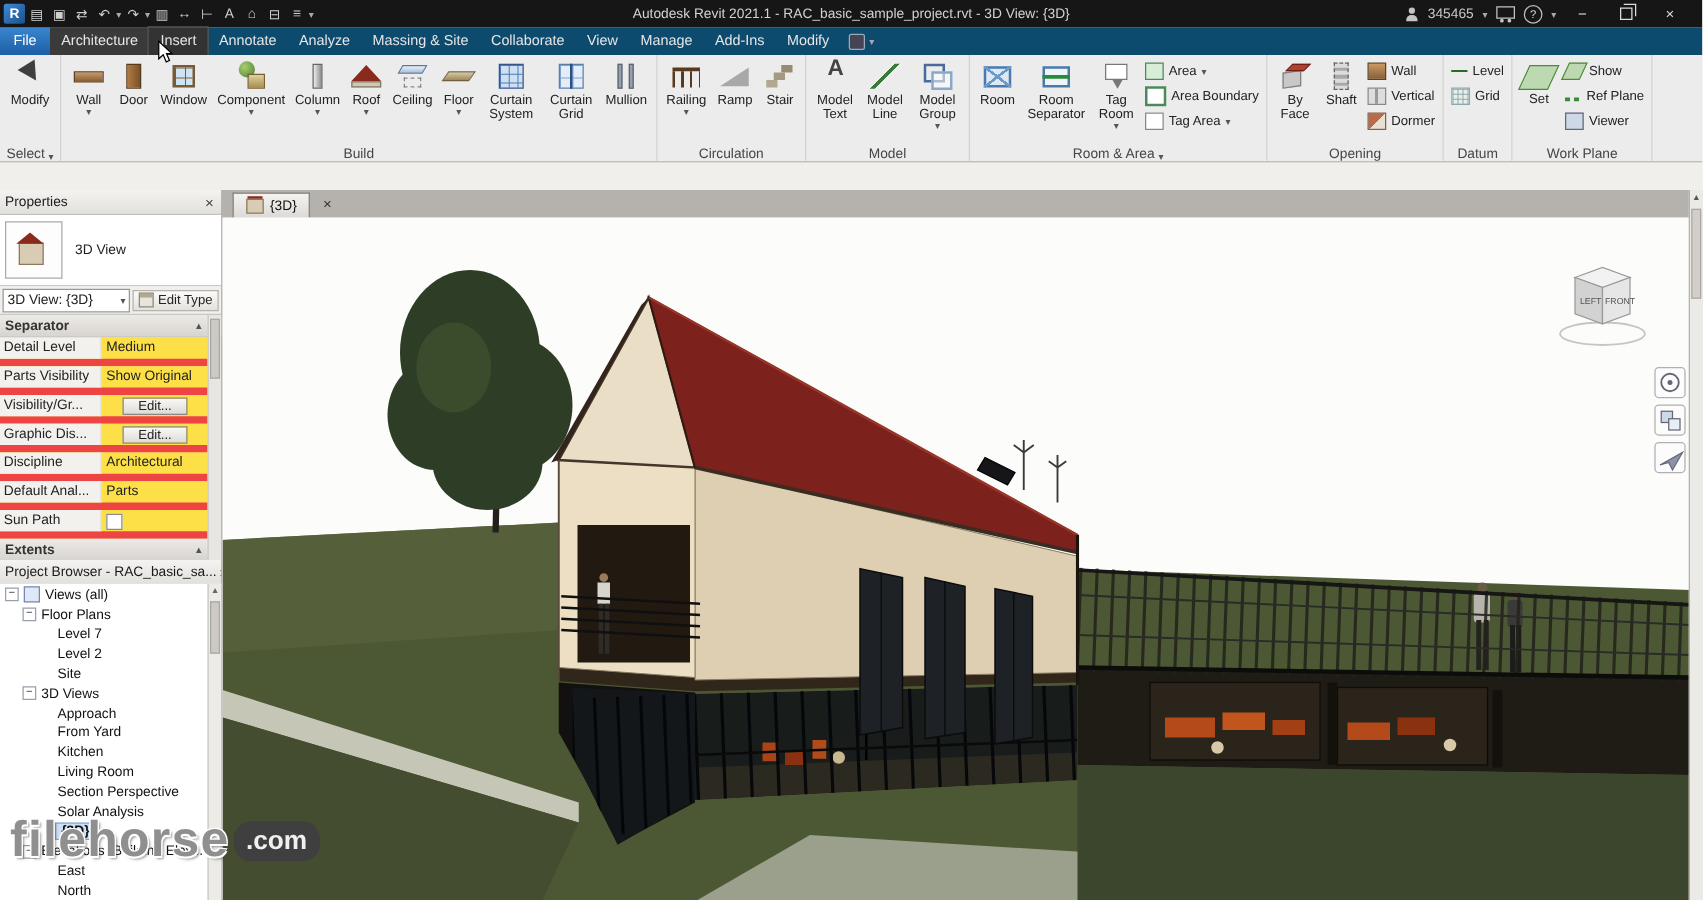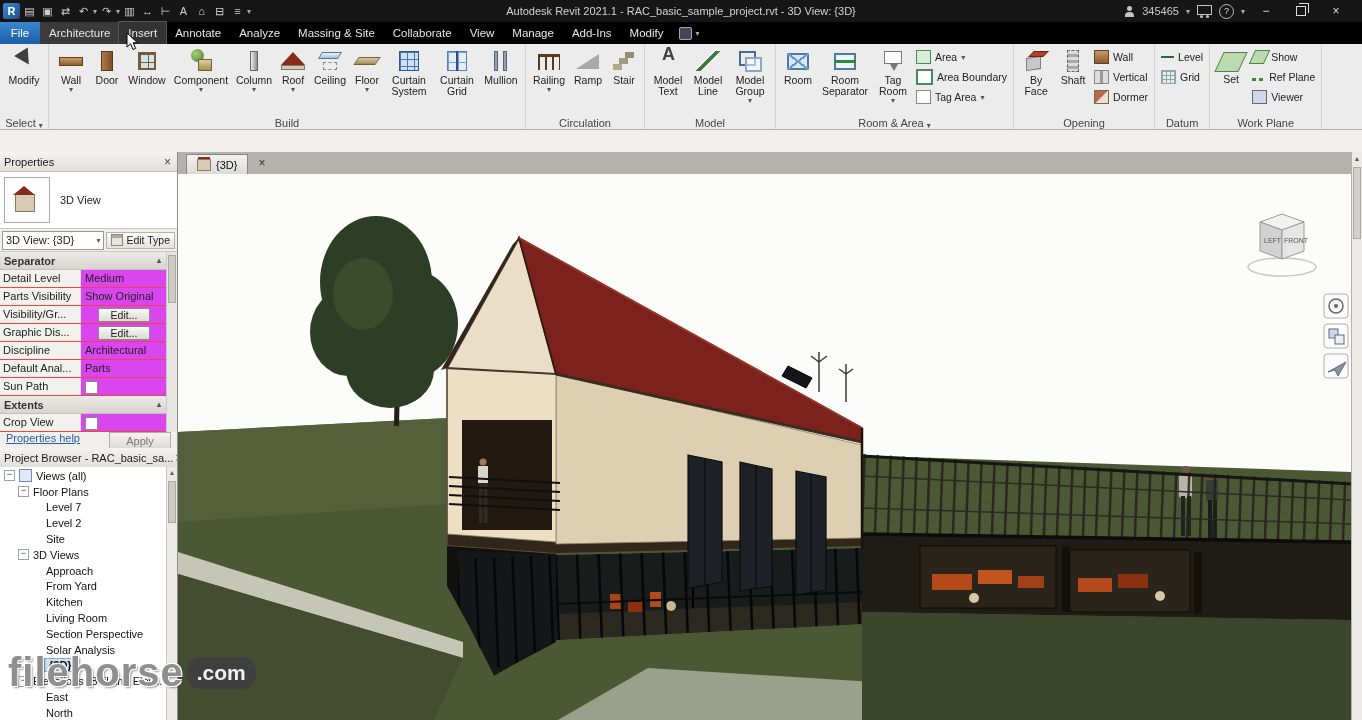--- a/index.html
+++ b/index.html
@@ -15,21 +15,21 @@
   .person{width:11px;height:11px;position:relative}
   .person::before{content:"";position:absolute;top:0;left:3px;width:5px;height:5px;border-radius:50%;background:#c4c4c4}
   .person::after{content:"";position:absolute;bottom:0;left:1px;width:9px;height:5px;border-radius:4px 4px 0 0;background:#c4c4c4}
   .cart{width:13px;height:8px;border:1px solid #c4c4c4;position:relative;margin-top:-3px}
   .cart::after{content:"";position:absolute;left:2px;bottom:-4px;width:3px;height:3px;border-radius:50%;background:#c4c4c4;box-shadow:6px 0 0 #c4c4c4}
   .helpbtn{width:13px;height:13px;border:1px solid #bbb;border-radius:50%;display:flex;align-items:center;justify-content:center;font-size:9px;color:#ddd}
   .tb-caret{font-size:8px;color:#aaa}
   .winbtn{width:28px;height:22px;display:flex;align-items:center;justify-content:center;color:#ddd;font-size:12px}
   .restore-ic{width:8px;height:8px;border:1px solid #ddd;box-shadow:2px -2px 0 -0px #161616,3px -3px 0 0px #ddd}
   
-  #menubar{position:absolute;left:0;top:22px;right:0;height:22px;background:#000000;display:flex;align-items:stretch;color:#e6e6e6;font-size:11.5px}
+  #menubar{position:absolute;left:0;top:22px;right:0;height:22px;background:#0c4a6e;display:flex;align-items:stretch;color:#e6e6e6;font-size:11.5px}
   .file-btn{width:40px;background:linear-gradient(#3a86cf,#1b5fa6);color:#fff;display:flex;align-items:center;justify-content:center}
   .rtab{padding:0 9px;display:flex;align-items:center;white-space:nowrap}
   .rtab.active{background:#3a3a3a}
   .rtab.hovered{background:#333;outline:1px solid #555}
   .modify-state{display:flex;align-items:center;gap:3px;padding:0 7px;color:#bbb}
   .ms-ic{width:11px;height:11px;border:1px solid #9ab;border-radius:2px;background:#445}
   
   #ribbon{position:absolute;left:0;top:44px;right:0;height:85px;background:#ececec;border-bottom:1px solid #b3b0ac;display:flex}
   .panel{display:flex;flex-direction:column;border-right:1px solid #d4d2ce;padding:0 3px}
   .pbody{flex:1;display:flex;align-items:flex-start;padding-top:2px}
@@ -100,21 +100,21 @@
   .typeicon::before{content:"";position:absolute;left:10px;top:16px;width:18px;height:16px;background:#d8cdb4;border:1px solid #8a7a5e}
   .typeicon::after{content:"";position:absolute;left:8px;top:8px;width:0;height:0;border-left:11px solid transparent;border-right:11px solid transparent;border-bottom:9px solid #8a2a1c}
   .selrow{height:22px;display:flex;align-items:center;gap:2px;padding:0 2px;background:#f0efec;border-bottom:1px solid #c9c7c2}
   .combo{flex:1;height:17px;background:#fff;border:1px solid #9a9894;display:flex;align-items:center;padding:0 3px;white-space:nowrap;overflow:hidden}
   .combo .dd{margin-left:auto;font-size:8px;color:#555}
   .edittype{height:17px;display:flex;align-items:center;gap:3px;border:1px solid #b5b3ae;background:linear-gradient(#fbfbfa,#e4e2dd);padding:0 4px;font-size:10.5px;color:#222}
   .et-ic{width:10px;height:10px;background:#e8e4da;border:1px solid #8a8880;box-shadow:inset 0 3px 0 #b0a890}
   .pgrid{position:relative}
   .sechead{height:17px;display:flex;align-items:center;background:linear-gradient(#eceae6,#d8d5d0);border-bottom:1px solid #c2c0bb;font-weight:bold;padding:0 4px;color:#333}
   .sechead .secctl{margin-left:auto;font-size:8px;color:#555;padding-right:12px}
-  .prow{display:flex;height:17px;border-bottom:1px solid #ef4444;background:#d946ef;margin-right:10px}
+  .prow{display:flex;height:17px;border-bottom:6px solid #ef4444;background:#fde047;margin-right:10px}
   .plab{width:74px;padding:2px 3px 0;background:#f2f1ee;border-right:1px solid #e3e1de;white-space:nowrap;overflow:hidden}
   .pval{flex:1;padding:2px 4px 0;white-space:nowrap;overflow:hidden;display:flex;align-items:flex-start}
   .editbtn{margin:0 auto;font-size:10.5px;height:14px;line-height:13px;padding:0 12px;border:1px solid #8a8884;background:linear-gradient(#f8f8f6,#dddbd6);color:#222}
   .cb{width:11px;height:11px;border:1px solid #8a8a8a;background:#fff;margin-top:1px}
   .pscroll{position:absolute;right:0;top:0;bottom:0;width:10px;background:#e8e6e2;border-left:1px solid #c9c7c2}
   .pthumb{position:absolute;left:1px;right:1px;top:3px;height:46px;background:#cdcac4;border:1px solid #aaa8a2}
   .pfoot{height:29px;display:flex;align-items:flex-start;justify-content:space-between;padding:0 6px}
   .pfoot a{color:#2a5db0;text-decoration:underline}
   .applybtn{width:62px;height:18px;border:1px solid #b0aea8;background:linear-gradient(#f4f3f1,#dcdad5);color:#777;font-size:11px}
   

